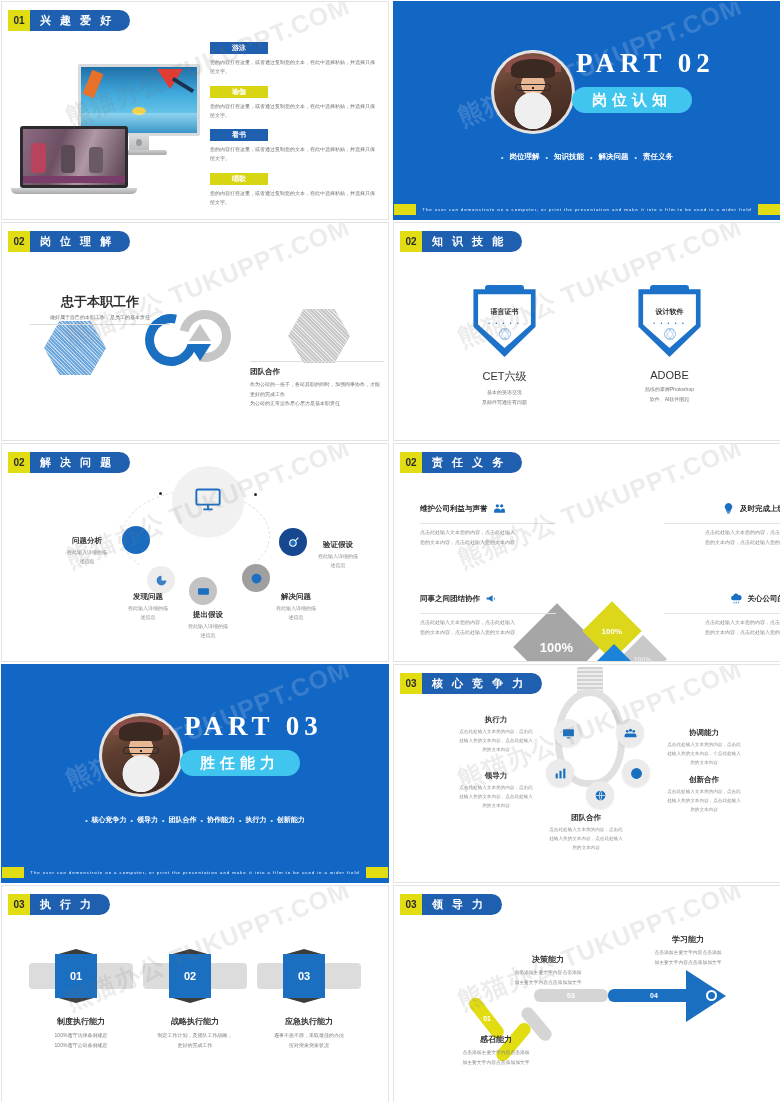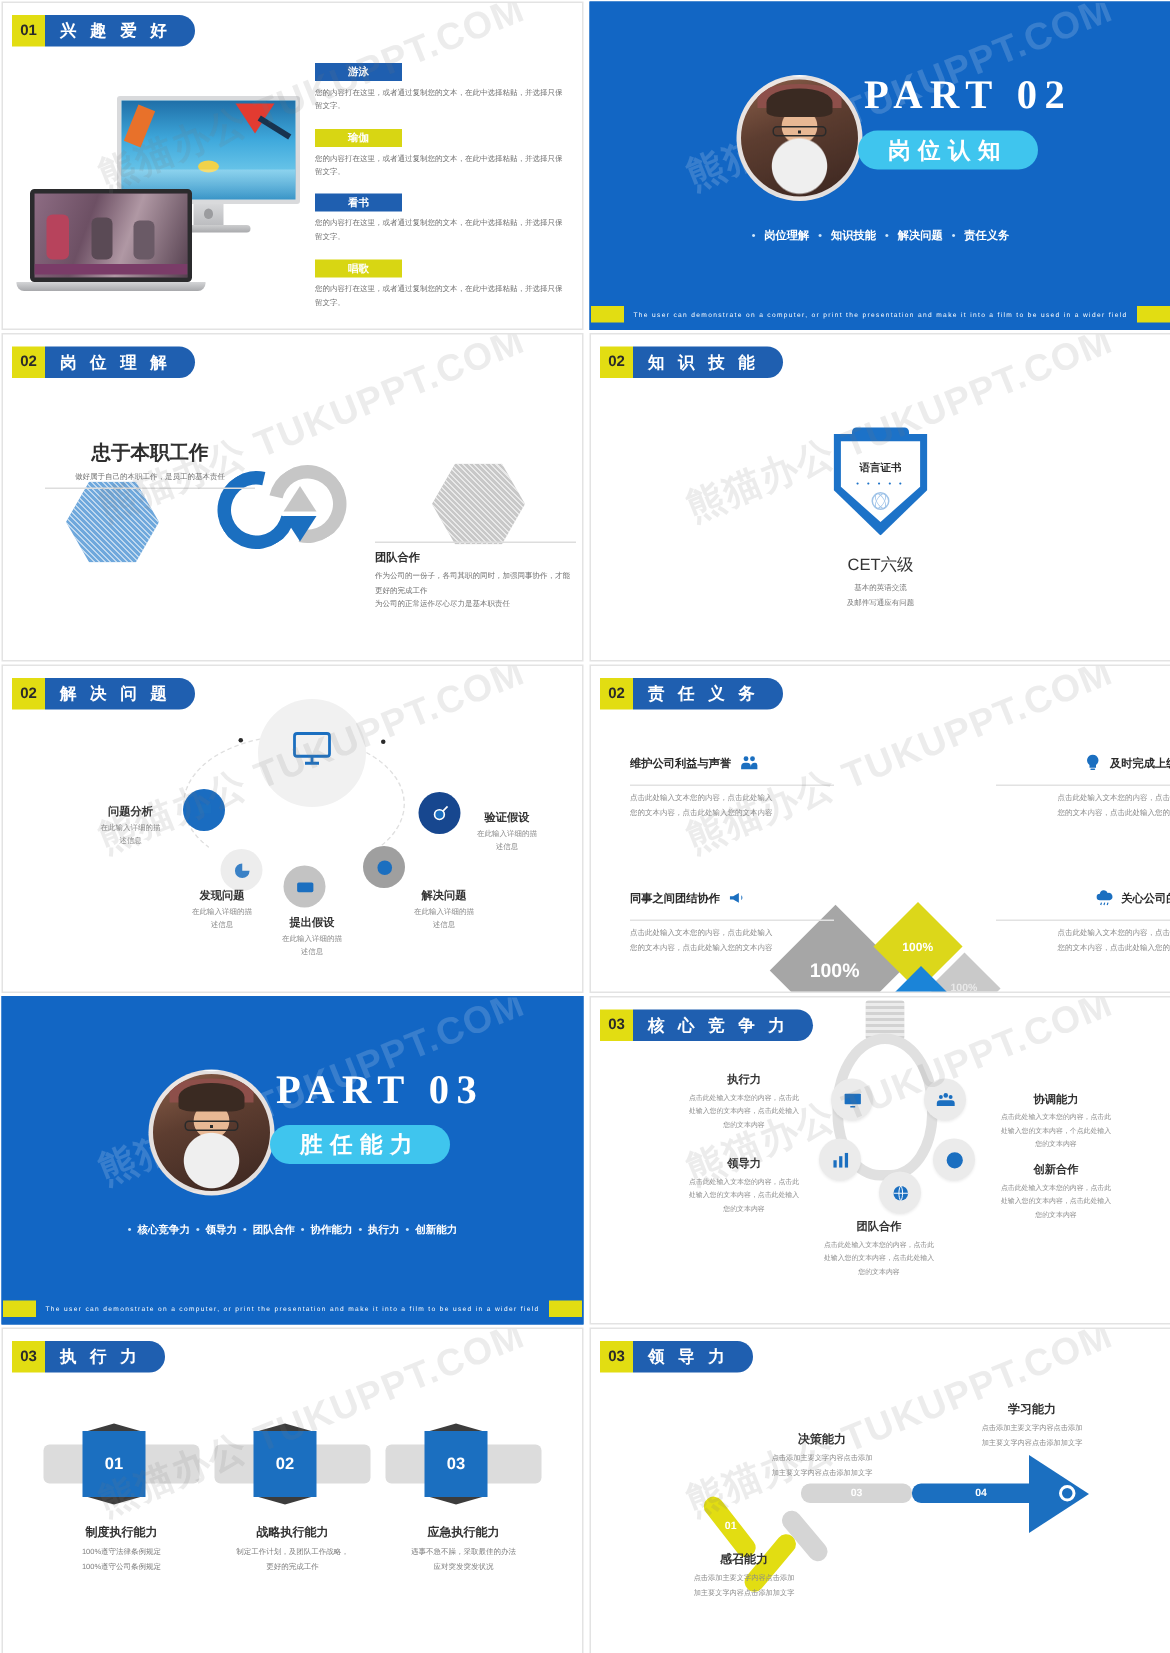--- a/index.html
+++ b/index.html
@@ -379,20 +379,33 @@
             <div class="inner"></div>
             <div class="tab"></div>
           <div class="lbl">语言证书</div>
           <div class="dots">• • • • •</div>
           <div class="atom"></div>
         </div>
         <div class="nm">CET六级</div>
         <div class="ds" style="white-space:pre-line">基本的英语交流
 及邮件写通应有问题</div>
       </div>
+      <div class="shield-col">
+        <div class="shield">
+          <div class="outer"></div>
+            <div class="inner"></div>
+            <div class="tab"></div>
+          <div class="lbl">设计软件</div>
+          <div class="dots">• • • • •</div>
+          <div class="atom"></div>
+        </div>
+        <div class="nm">ADOBE</div>
+        <div class="ds" style="white-space:pre-line">熟练的掌握Photoshop
+软件、AI软件图起</div>
+      </div>
     </div>
   </div>
 
   <div class="slide s5">
     <div class="wm">
         <span>熊猫办公 TUKUPPT.COM</span>
       </div>
     <div class="hdr">
       <div class="num">02</div>
       <div class="ttl">解 决 问 题</div>

